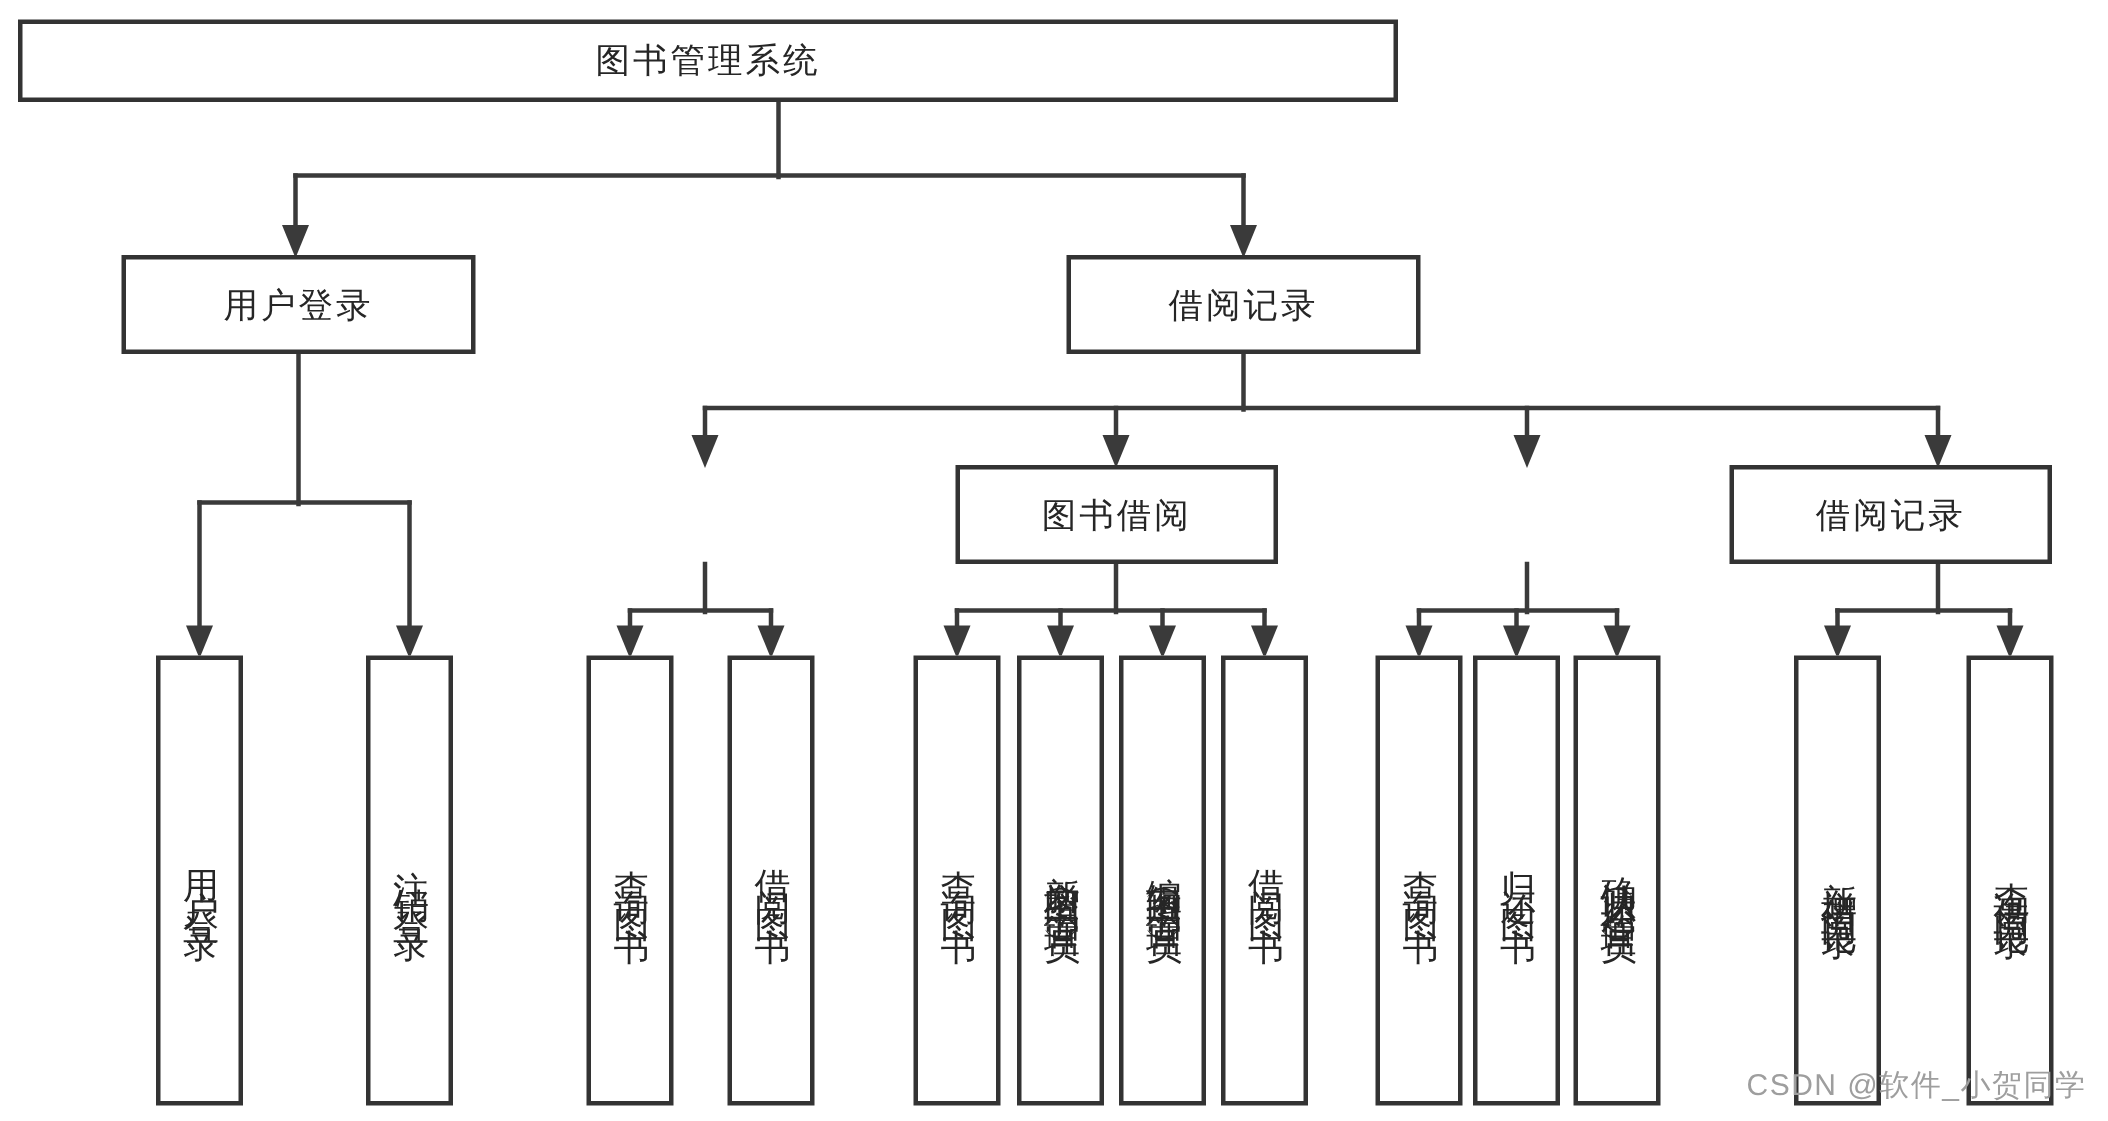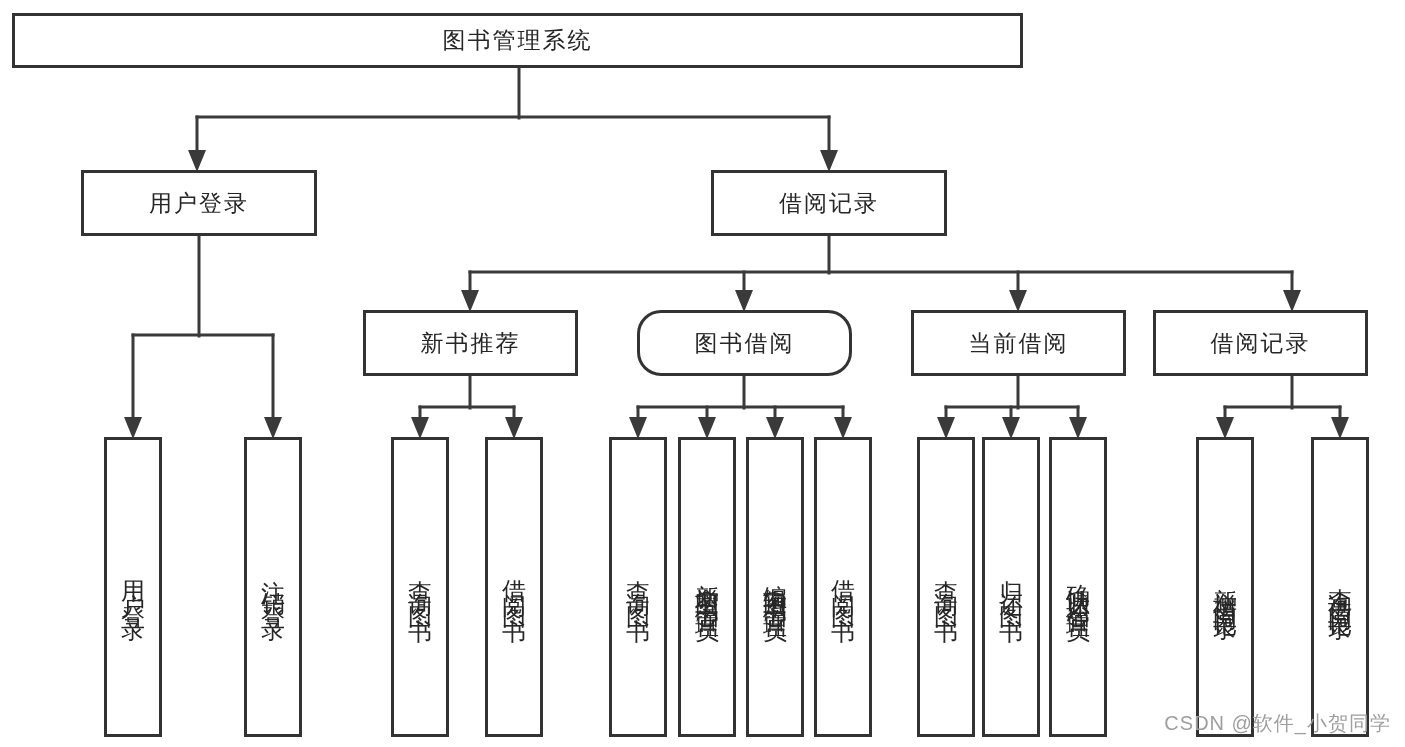--- a/index.html
+++ b/index.html
@@ -112,39 +112,33 @@
       <line x1="1011" y1="407" x2="1011" y2="421" stroke="#3a3a3a" stroke-width="3" stroke-linecap="square"></line>
       <polygon points="1002,417 1020,417 1011,439" fill="#3a3a3a"></polygon>
       <line x1="1078" y1="407" x2="1078" y2="421" stroke="#3a3a3a" stroke-width="3" stroke-linecap="square"></line>
       <polygon points="1069,417 1087,417 1078,439" fill="#3a3a3a"></polygon>
       <line x1="1225" y1="407" x2="1225" y2="421" stroke="#3a3a3a" stroke-width="3" stroke-linecap="square"></line>
       <polygon points="1216,417 1234,417 1225,439" fill="#3a3a3a"></polygon>
       <line x1="1340" y1="407" x2="1340" y2="421" stroke="#3a3a3a" stroke-width="3" stroke-linecap="square"></line>
       <polygon points="1331,417 1349,417 1340,439" fill="#3a3a3a"></polygon>
     </svg>
 
-  <div class="node h" style="left: 12px; top: 13px; width: 1011px; height: 55px; border-color: rgb(51, 51, 51); color: rgb(38, 38, 38);">
+  <div class="node h" style="left: 12px; top: 13px; width: 920px; height: 55px; border-color: rgb(51, 51, 51); color: rgb(38, 38, 38);">
     <span>图书管理系统</span>
   </div>
 
   <div class="node h" style="left: 81px; top: 170px; width: 236px; height: 66px; border-color: rgb(51, 51, 51); color: rgb(38, 38, 38);">
     <span>用户登录</span>
   </div>
   <div class="node h" style="left: 711px; top: 170px; width: 236px; height: 66px; border-color: rgb(51, 51, 51); color: rgb(38, 38, 38);">
     <span>借阅记录</span>
   </div>
 
-  <div class="node h" style="left: 363px; top: 310px; width: 215px; height: 66px; border-color: rgb(51, 51, 51); color: rgb(38, 38, 38);">
-    <span>新书推荐</span>
-  </div>
-  <div class="node h" style="left: 637px; top: 310px; width: 215px; height: 66px; border-color: rgb(51, 51, 51); color: rgb(38, 38, 38); border-radius: 24px;">
+  <div class="node h" style="left: 637px; top: 310px; width: 215px; height: 66px; border-color: rgb(51, 51, 51); color: rgb(38, 38, 38);">
     <span>图书借阅</span>
-  </div>
-  <div class="node h" style="left: 911px; top: 310px; width: 215px; height: 66px; border-color: rgb(51, 51, 51); color: rgb(38, 38, 38);">
-    <span>当前借阅</span>
   </div>
   <div class="node h" style="left: 1153px; top: 310px; width: 215px; height: 66px; border-color: rgb(51, 51, 51); color: rgb(38, 38, 38);">
     <span>借阅记录</span>
   </div>
 
   <div class="node v vs4" style="left: 104px; top: 437px; width: 58px; height: 300px; border-color: rgb(51, 51, 51); color: rgb(38, 38, 38);">
     <span>用户登录</span>
   </div>
   <div class="node v vs4" style="left: 244px; top: 437px; width: 58px; height: 300px; border-color: rgb(51, 51, 51); color: rgb(38, 38, 38);">
     <span>注销登录</span>

